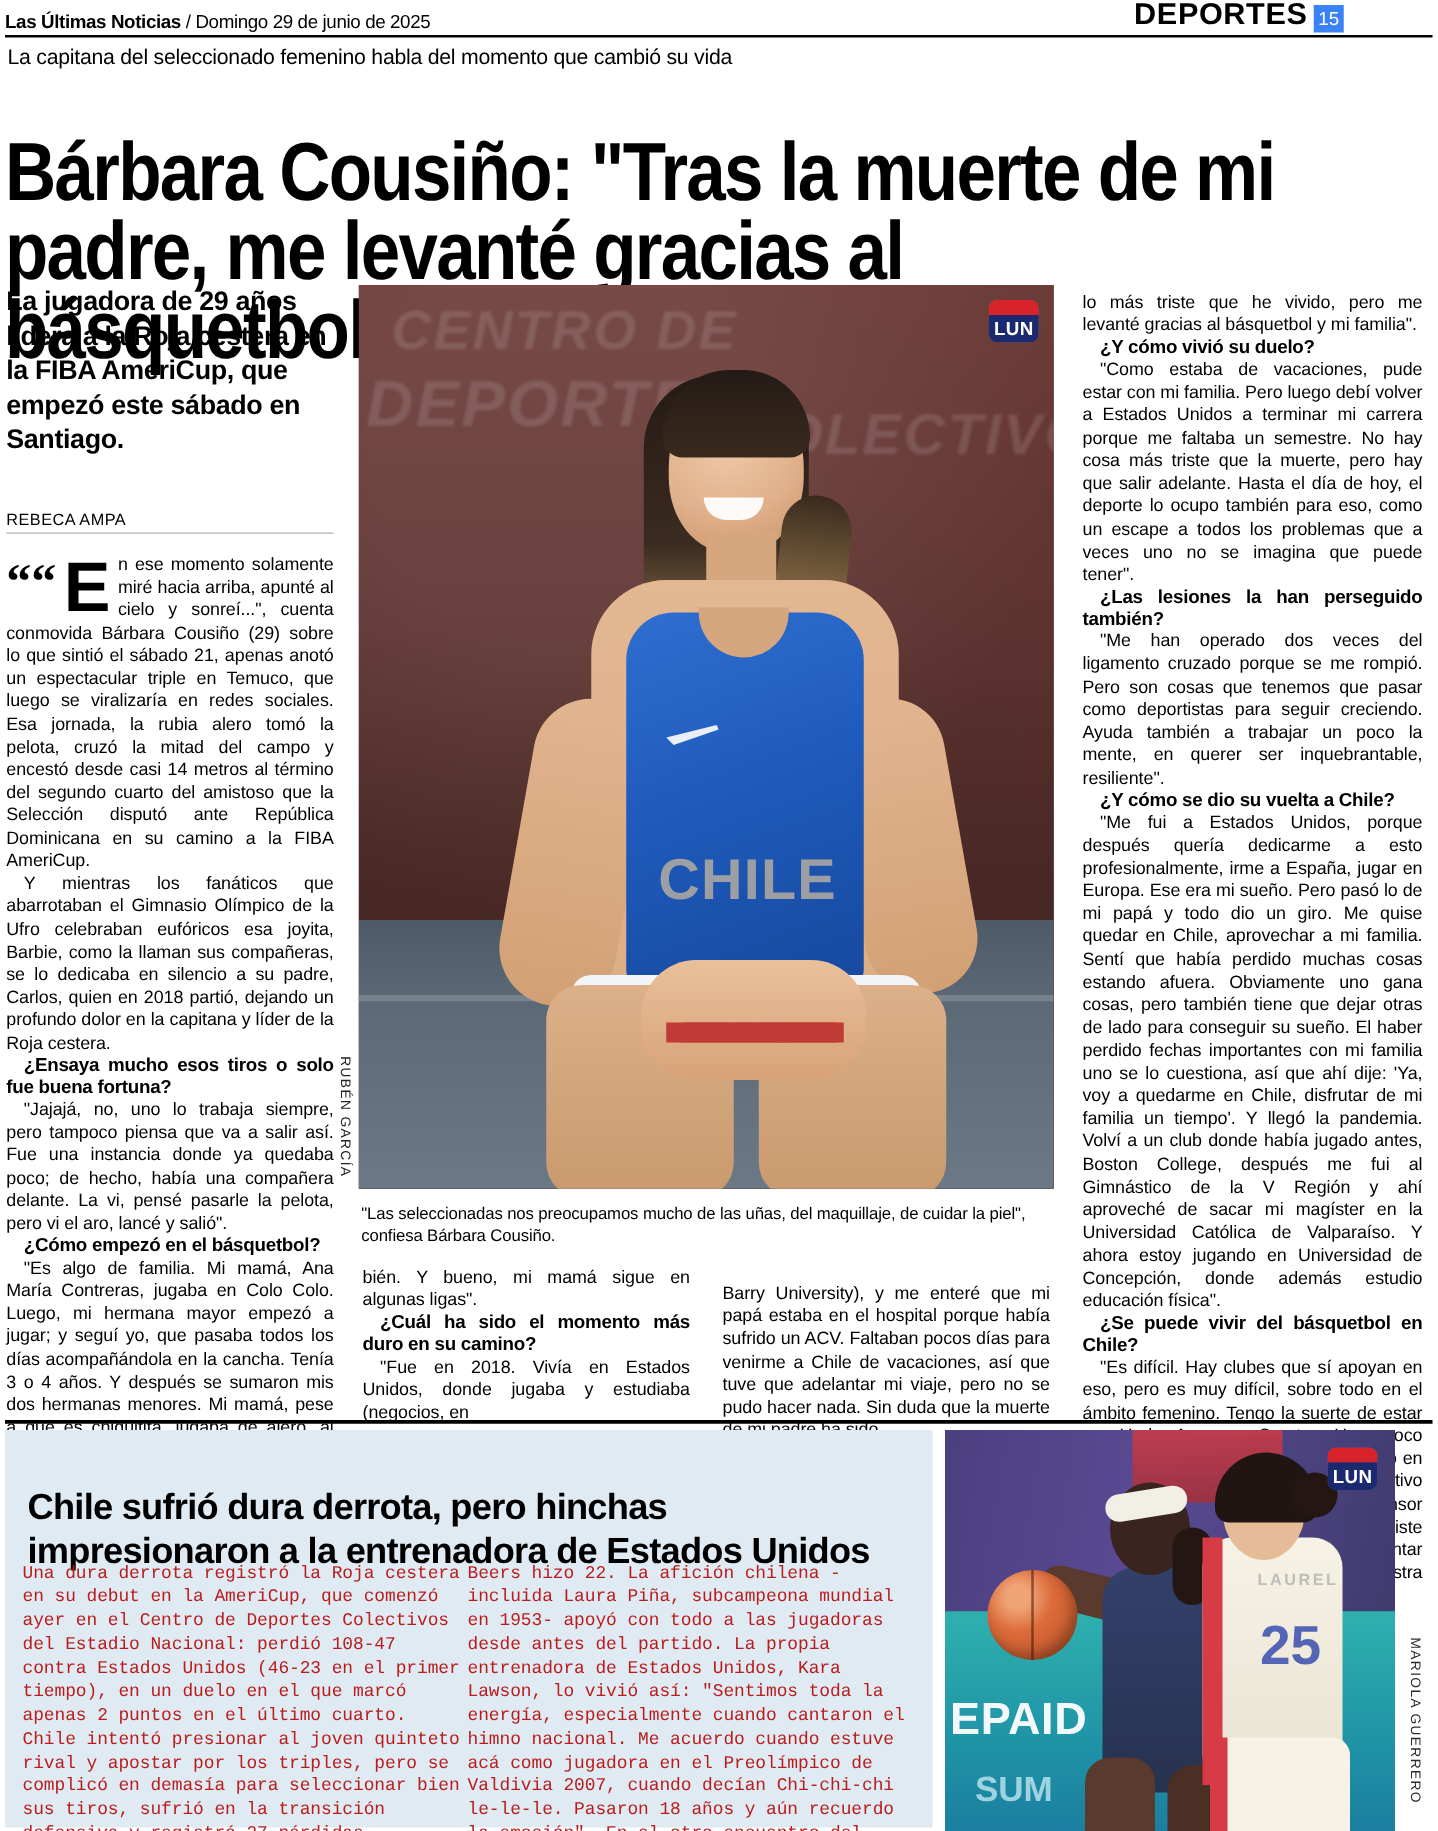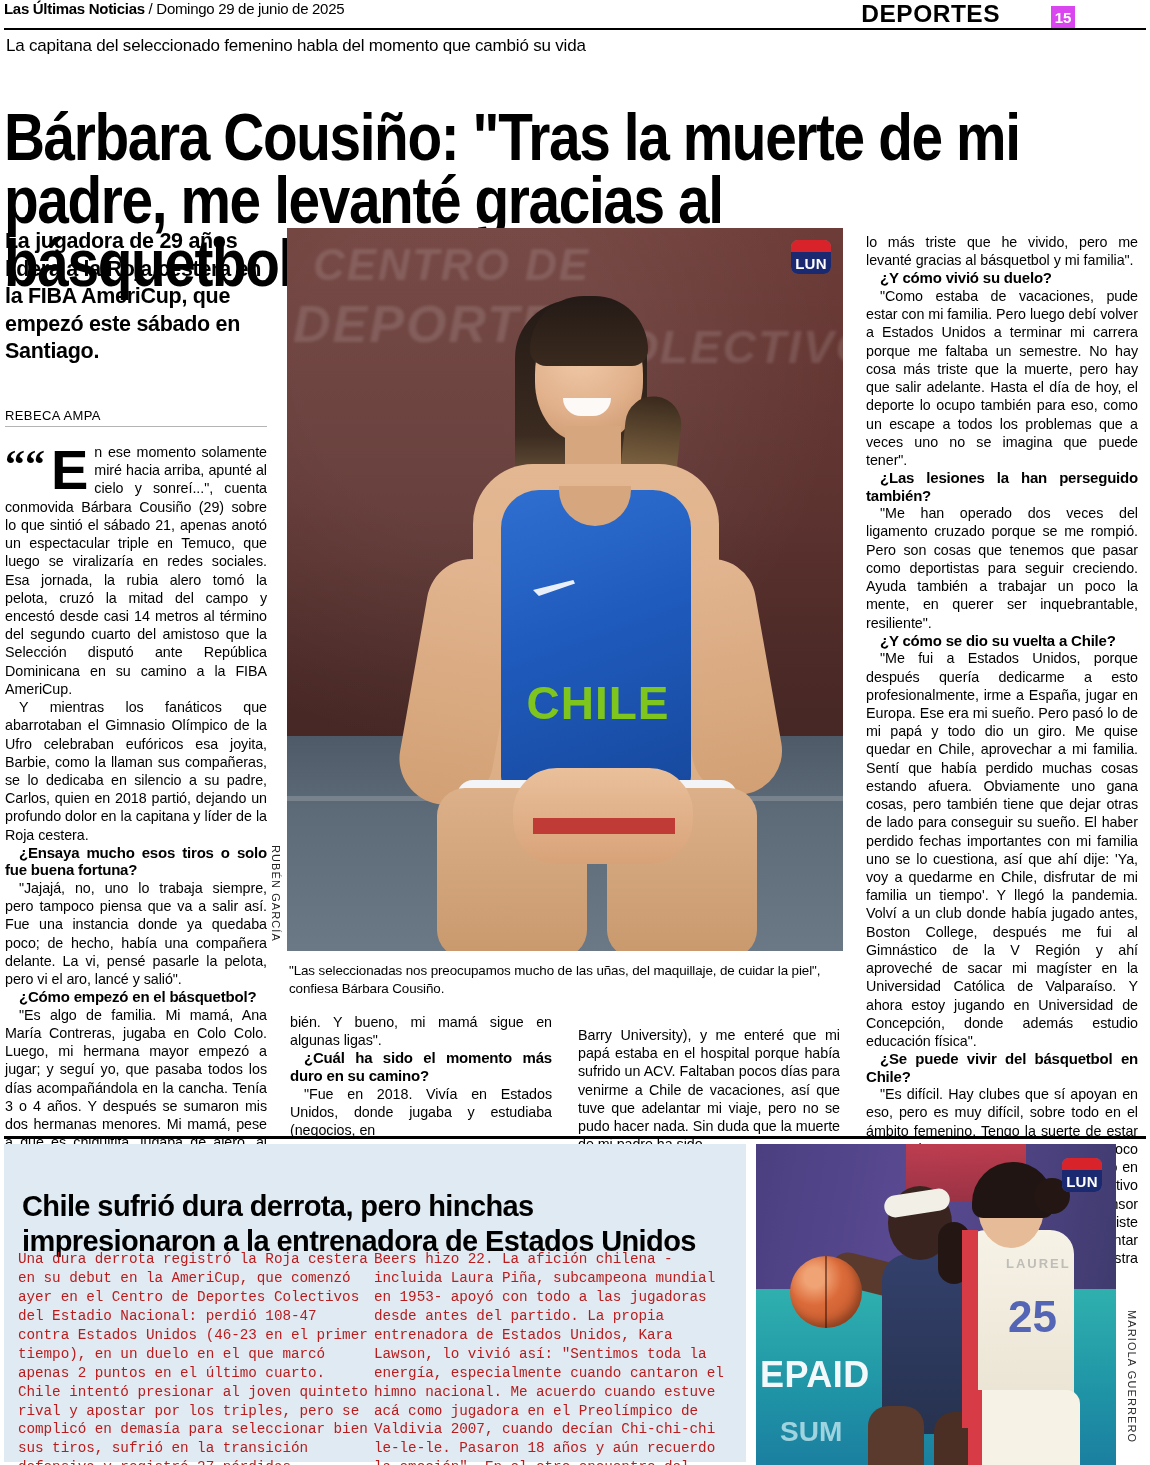--- a/index.html
+++ b/index.html
@@ -9,34 +9,34 @@
     background:#ffffff;
     font-family:"Liberation Sans", sans-serif;
     color:#000;
     overflow:hidden;
     position:relative;
   }
 
   
   .masthead {
     position:absolute; left:0; top:0; width:1079px; height:28px;
-    display:flex; align-items:flex-start; justify-content:space-between;
+    display:flex; align-items:flex-end; justify-content:space-between;
     padding:0 4px 2px 4px;
   }
   .mast-left { font-size:15px; letter-spacing:-0.3px; white-space:nowrap; }
   .mast-left .brand { font-weight:bold; }
   .mast-left .date { font-weight:normal; }
   .mast-right { display:flex; align-items:flex-end; gap:5px; }
   .section-name {
     font-weight:bold; font-size:24px; letter-spacing:0.5px;
     transform:scaleX(1.02); transform-origin:right bottom;
   }
   .page-num {
-    background:#d946ef; color:#fff; font-weight:bold; font-size:15px;
-    width:24px; height:22px; display:flex; align-items:center; justify-content:center;margin-left:46px;
+    background:#3b82f6; color:#fff; font-weight:normal; font-size:15px;
+    width:24px; height:22px; display:flex; align-items:center; justify-content:center;
   }
   .mast-rule { position:absolute; left:4px; top:28px; width:1142px; height:2px; background:#000; }
 
   
   .kicker {
     position:absolute; left:6px; top:36px; width:1000px;
     font-size:17px; letter-spacing:-0.2px;
   }
   .headline {
     position:absolute; left:4px; top:62px; width:1030px;
@@ -156,21 +156,21 @@
     position:absolute; left:214px; top:262px; width:190px; height:300px;
     border-radius:38px 38px 14px 14px;
     background:linear-gradient(160deg,#2f6fd0 0%,#1f5bbd 45%,#17499e 100%);
   }
   .fig-jersey-neck {
     position:absolute; left:272px; top:258px; width:72px; height:40px;
     border-radius:0 0 40px 40px; background:#d6a67e;
   }
   .fig-chile {
     position:absolute; left:222px; top:448px; width:178px;
-    text-align:center; color:#84cc16; font-weight:bold;
+    text-align:center; color:#a3a3a3; font-weight:bold;
     font-size:46px; letter-spacing:1px; opacity:0.95;
   }
   .fig-swoosh {
     position:absolute; left:246px; top:352px; width:42px; height:16px;
     background:#fff; opacity:0.9;
     clip-path:polygon(0 62%, 96% 0, 100% 22%, 14% 100%);
   }
   .fig-arm-l {
     position:absolute; left:126px; top:330px; width:94px; height:248px;
     border-radius:46px; background:linear-gradient(180deg,#e2b590,#d2a074);

